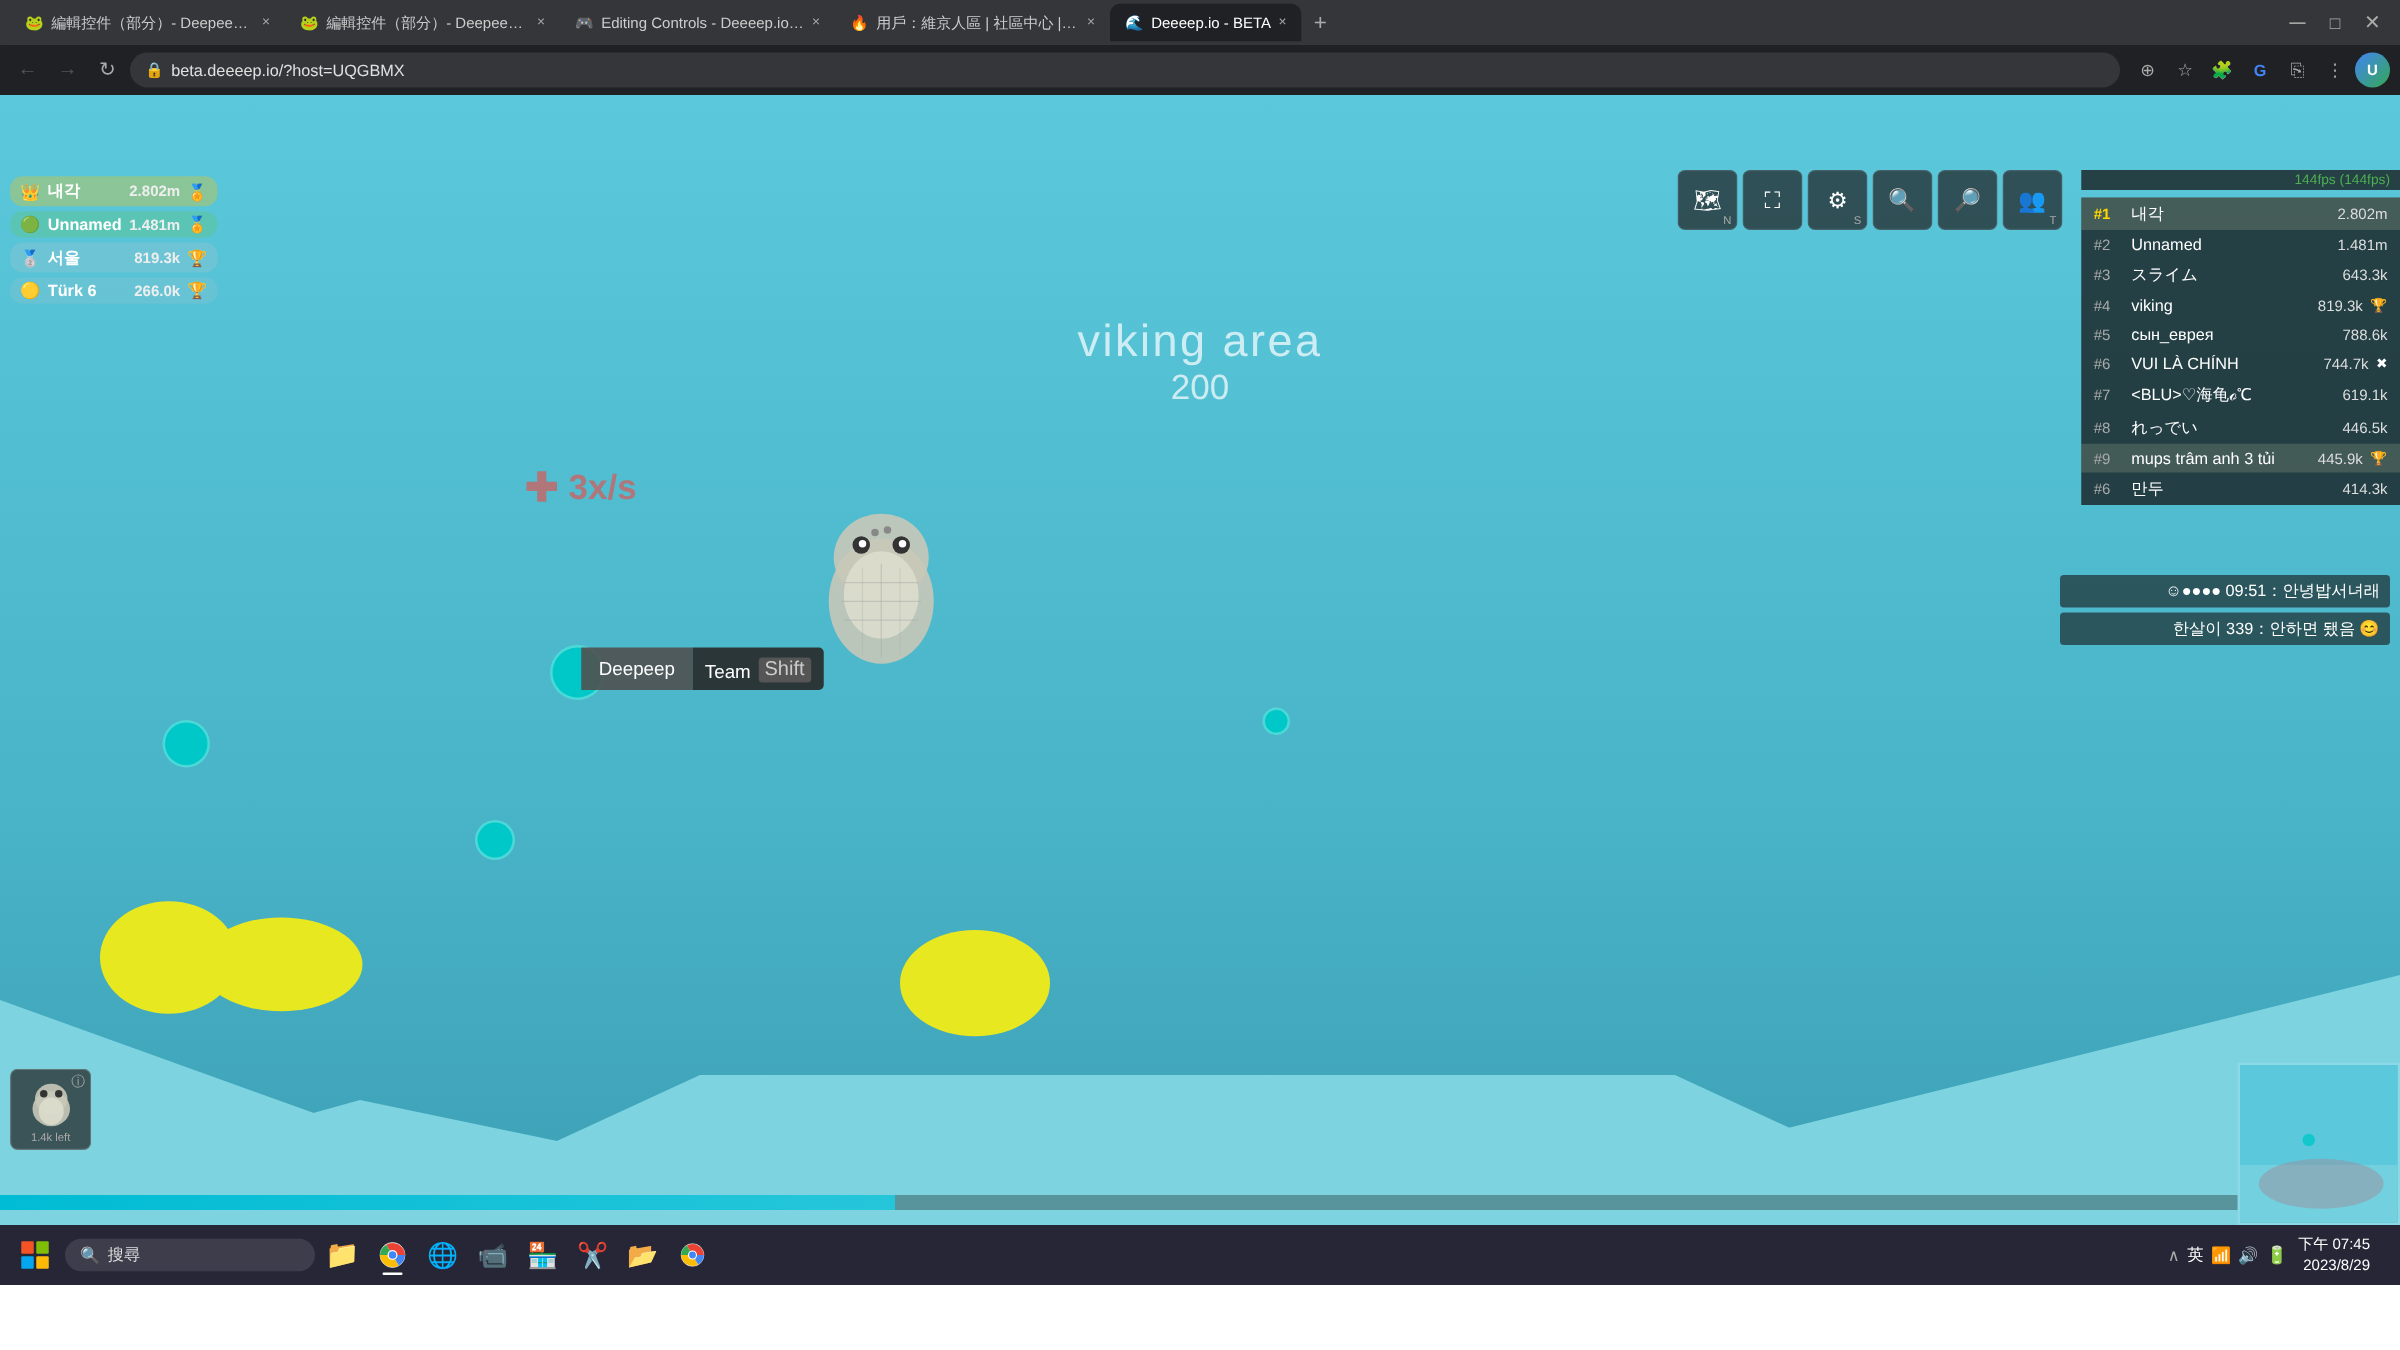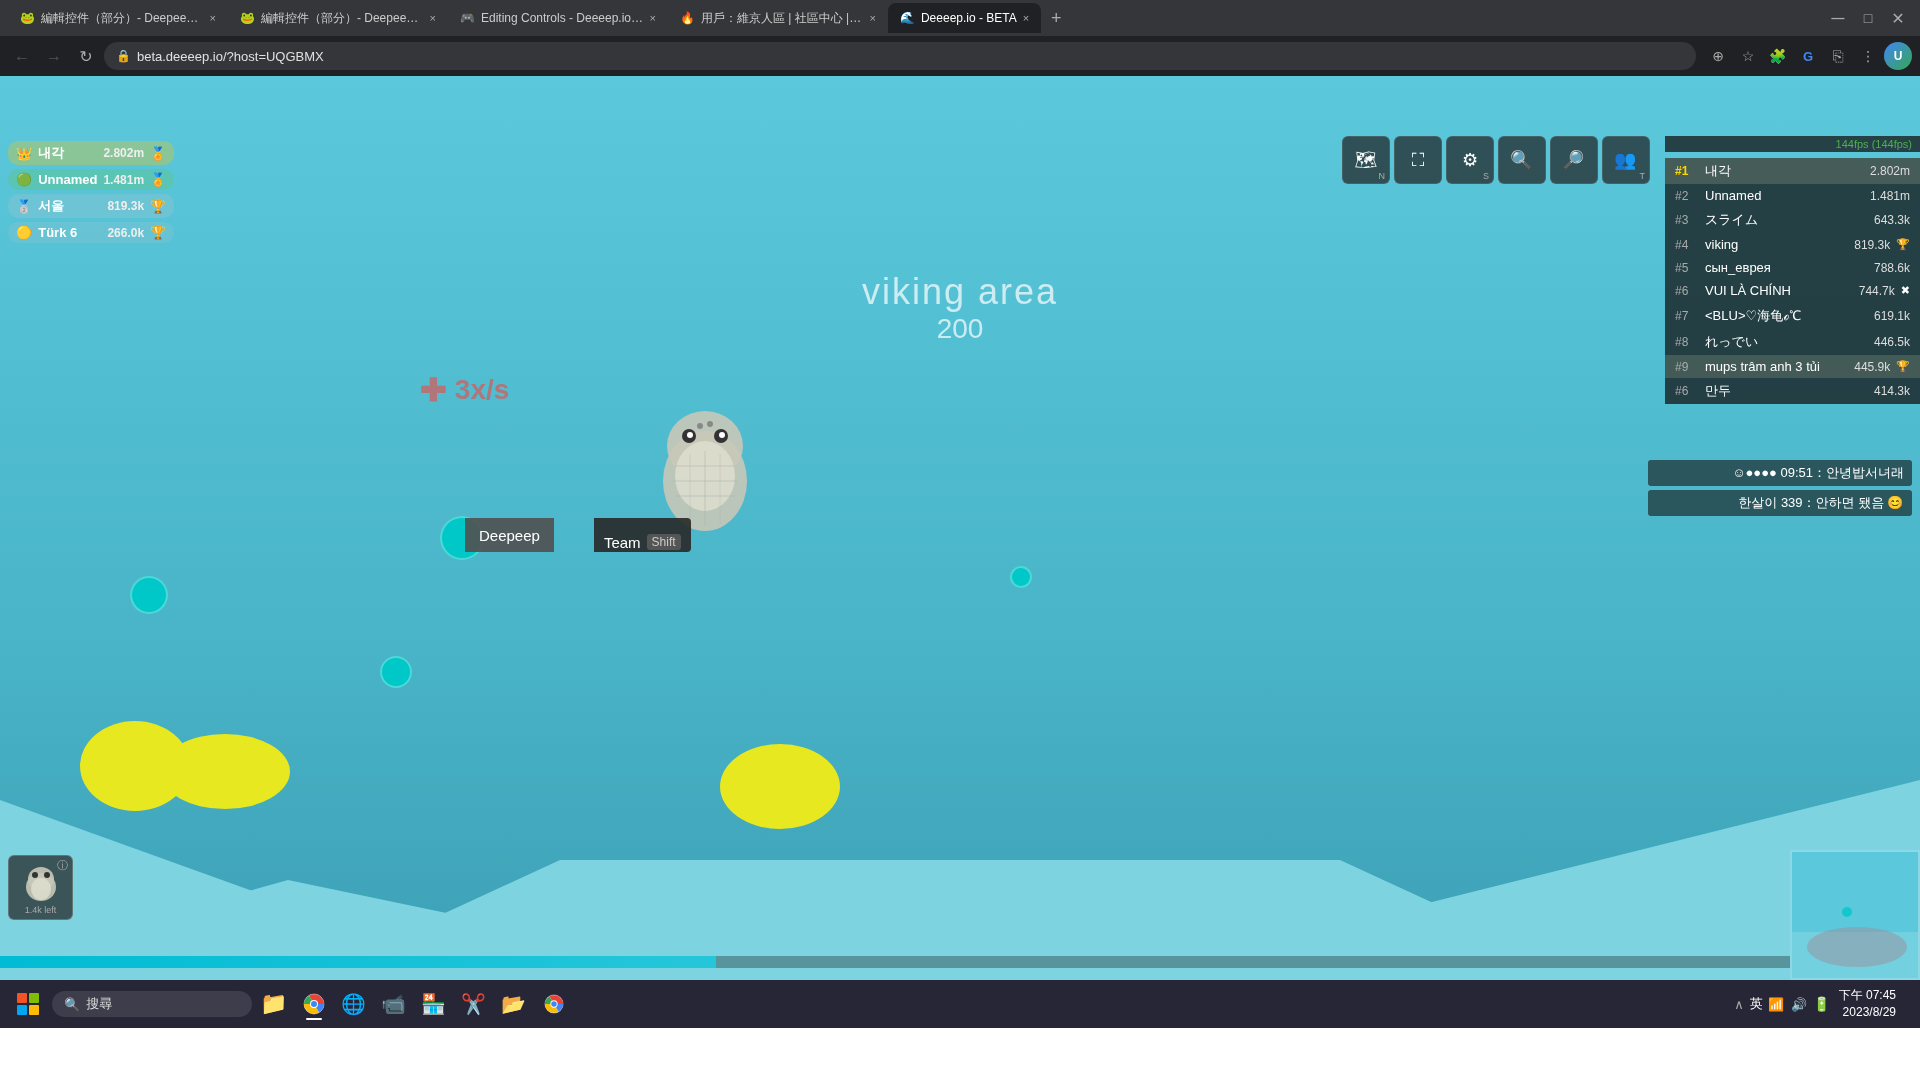--- a/index.html
+++ b/index.html
@@ -162,21 +162,21 @@
     
     .yellow-bump {
       position: absolute;
       border-radius: 50%;
       background: #e8e820;
     }
 
     
     .area-label {
       position: absolute;
-      top: 195px;
+      top: 176px;
       left: 50%;
       transform: translateX(-50%);
       text-align: center;
       color: rgba(255,255,255,0.7);
       pointer-events: none;
     }
     .area-name {
       font-size: 36px;
       font-weight: 300;
       letter-spacing: 2px;
@@ -240,34 +240,33 @@
       padding: 6px 14px;
       font-size: 15px;
       cursor: pointer;
       height: 34px;
     }
     .chat-btn-team {
       background: rgba(40,40,40,0.9);
       color: #fff;
       border: none;
       border-radius: 0 4px 4px 0;
-      padding: 16px 10px;
+      padding: 6px 10px;
       font-size: 15px;
       cursor: pointer;
       height: 34px;
       display: flex;
-      align-items: flex-start;
+      align-items: flex-end;
       gap: 6px;
-      margin-left: 40px;
     }
     .chat-shift-badge {
       background: #555;
       border-radius: 3px;
       padding: 1px 5px;
-      font-size: 12px;
+      font-size: 16px;
       color: #ccc;
     }
 
     
     .hud-toolbar {
       position: absolute;
       top: 60px;
       right: 270px;
       display: flex;
       gap: 4px;

